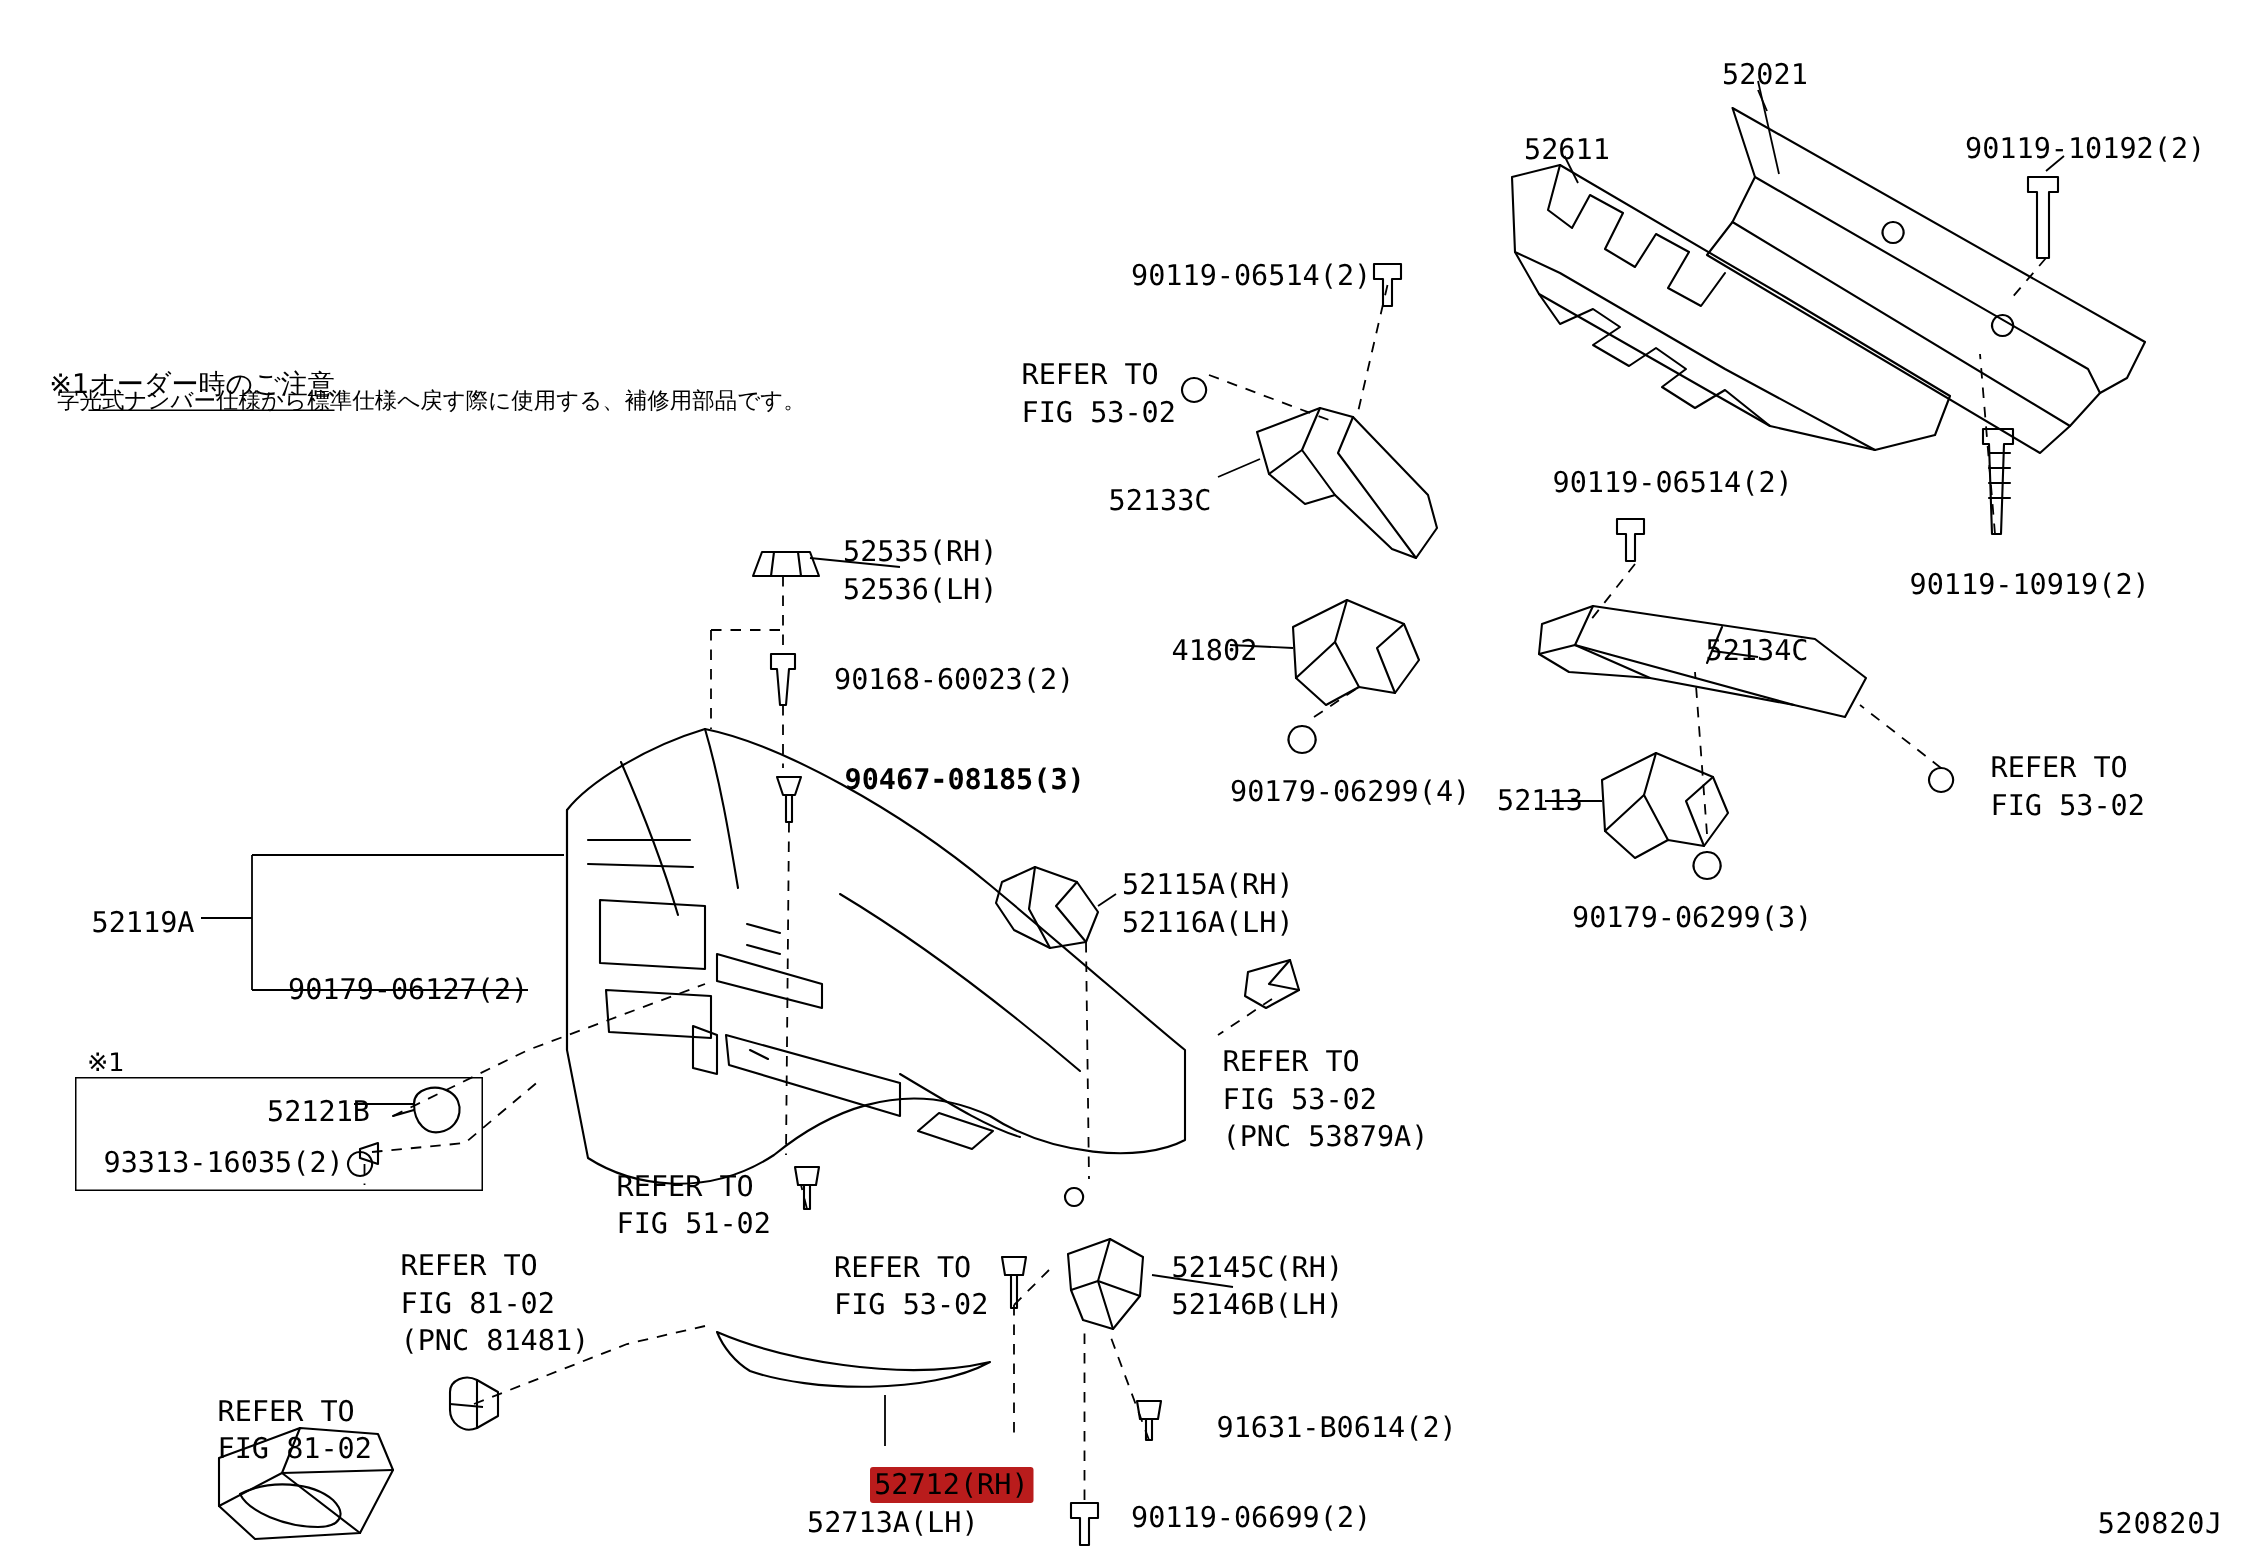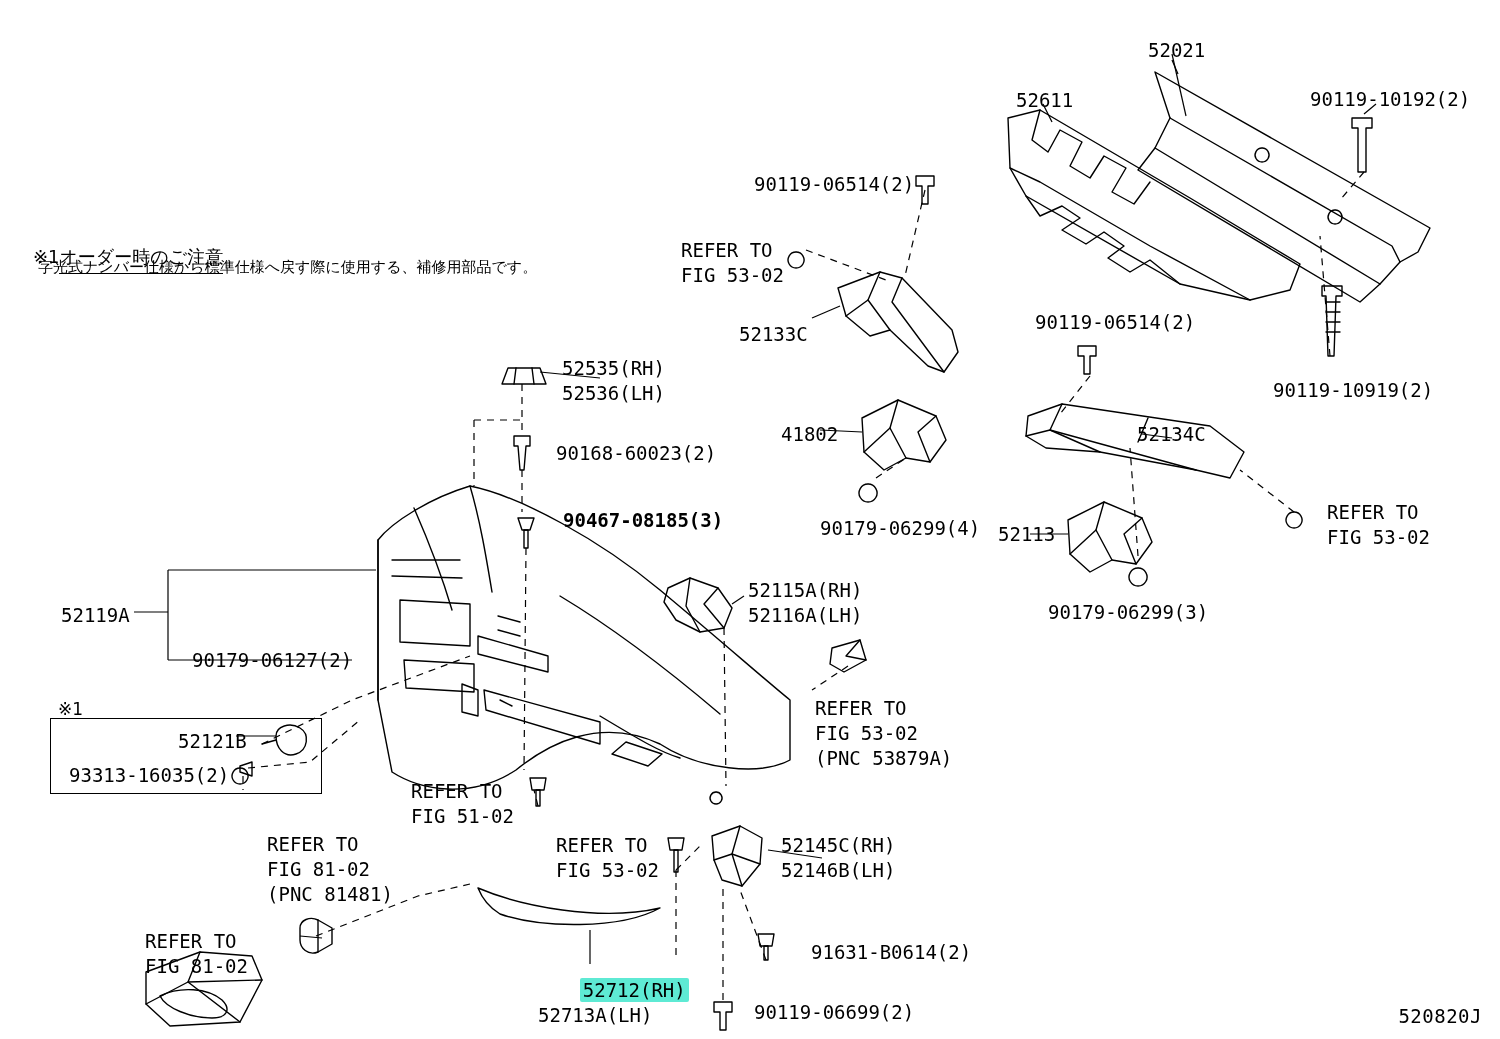--- a/index.html
+++ b/index.html
@@ -27,21 +27,21 @@
   .jp {
     position: absolute;
     font-family: "DejaVu Sans", sans-serif;
     font-size: 15px;
     line-height: 30px;
     white-space: pre;
     color: #000;
   }
   .jp.title { font-size: 18px; }
   .hl {
-    background: #5eead4;
+    background: #b91c1c;
     padding: 1px 3px;
     border-radius: 2px;
   }
   .underline {
     border-bottom: 1px solid #000;
     display: inline-block;
     padding-bottom: 1px;
   }
   .box {
     position: absolute;

